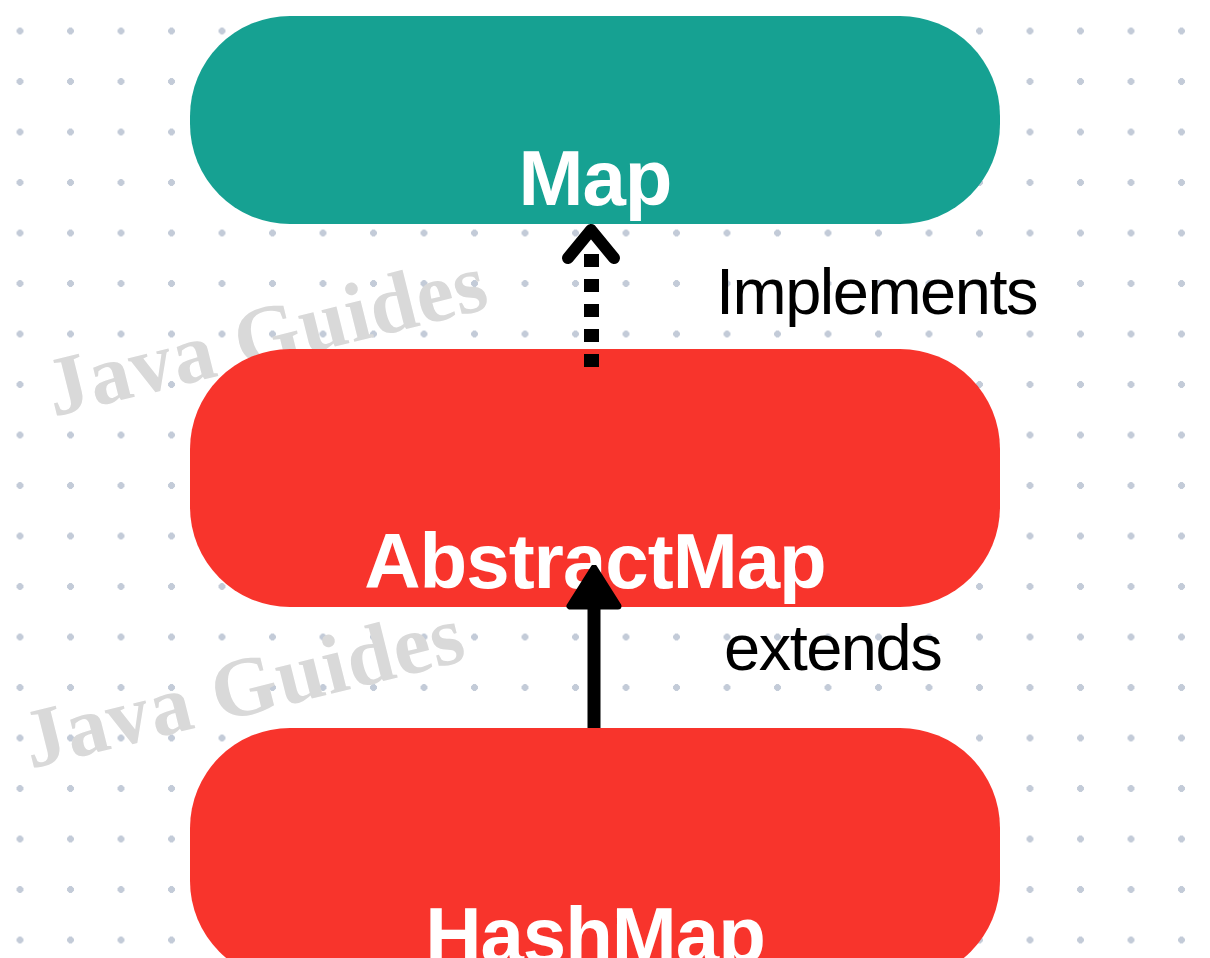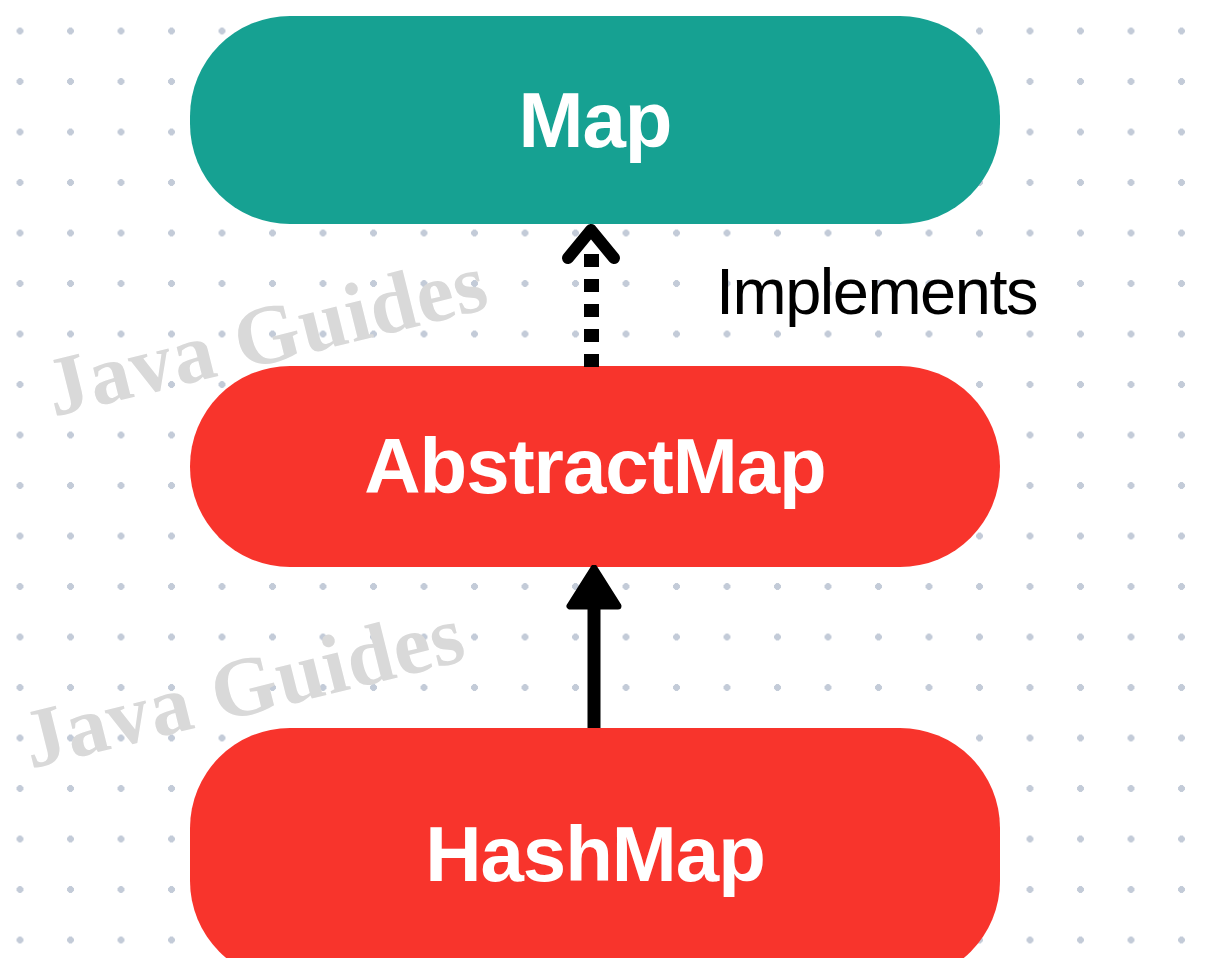--- a/index.html
+++ b/index.html
@@ -31,26 +31,26 @@
   }
   .wm1 { left: 40px;  top: 286px; }
   .wm2 { left: 17px;  top: 638px; }
 
   .node {
     position: absolute;
     left: 190px;
     width: 810px;
     border-radius: 100px;
     display: flex;
-    align-items: center;
+    align-items: flex-end;
     justify-content: center;
     z-index: 2;
   }
   .node-map      { top: 16px;  height: 208px; }
-  .node-abstract { top: 366px; height: 201px; }
+  .node-abstract { top: 349px; height: 258px; }
   .node-hash     { top: 728px; height: 253px; }
 
   .node-label {
     font-weight: bold;
     font-size: 78px;
     letter-spacing: -1px;
   }
 
   .arrow {
     position: absolute;
@@ -95,14 +95,15 @@
     <line x1="36.5" y1="32" x2="36.5" y2="146" stroke="currentColor" stroke-width="15" stroke-dasharray="13 12"></line>
   </svg>
 
   <svg class="arrow arrow-extends" width="80" height="165" viewBox="0 0 80 165" style="color: rgb(0, 0, 0);">
     <polygon points="39,3 15,41 63,41" fill="currentColor" stroke="currentColor" stroke-width="7" stroke-linejoin="round"></polygon>
     <line x1="39" y1="40" x2="39" y2="163" stroke="currentColor" stroke-width="13"></line>
   </svg>
 
   <div class="edge-label label-implements">Implements</div>
 
+  <div class="edge-label label-extends">extends</div>
 
 </div>
 
 </body></html>

